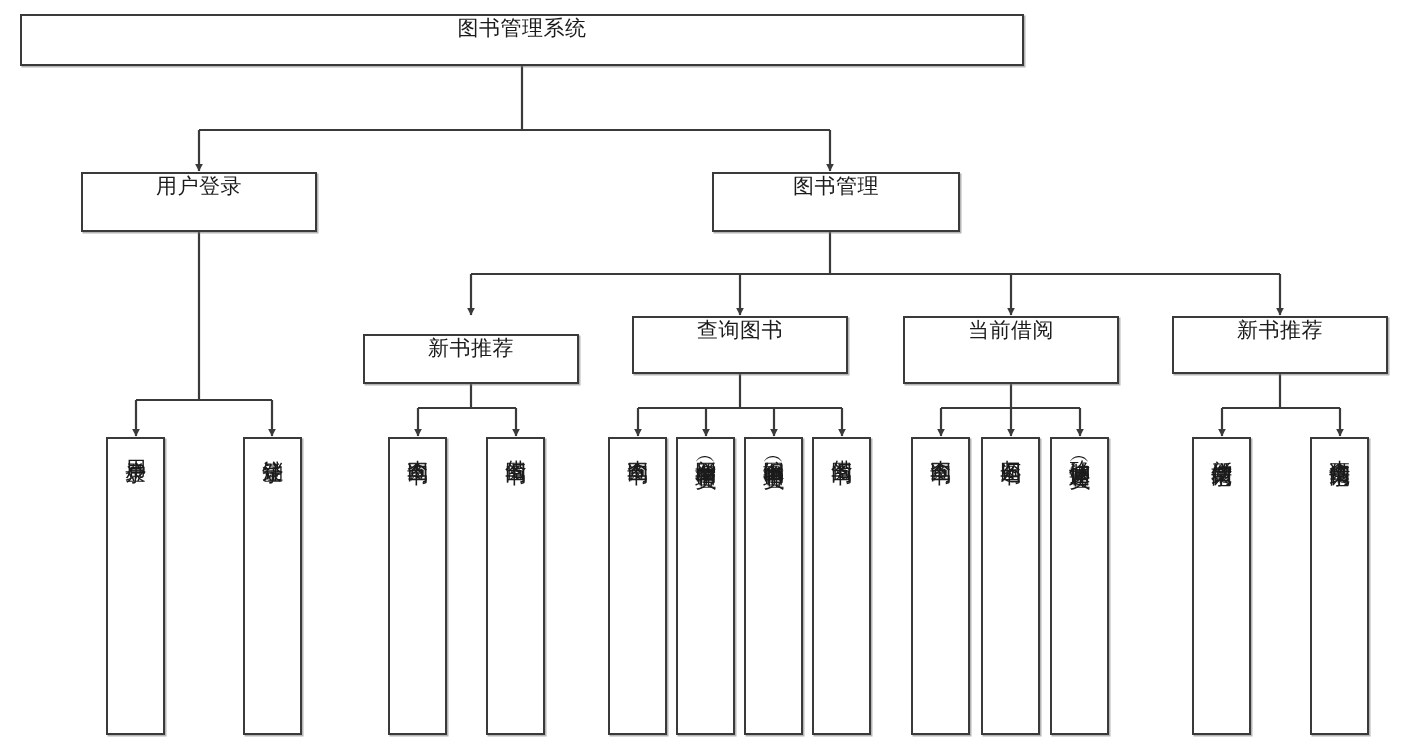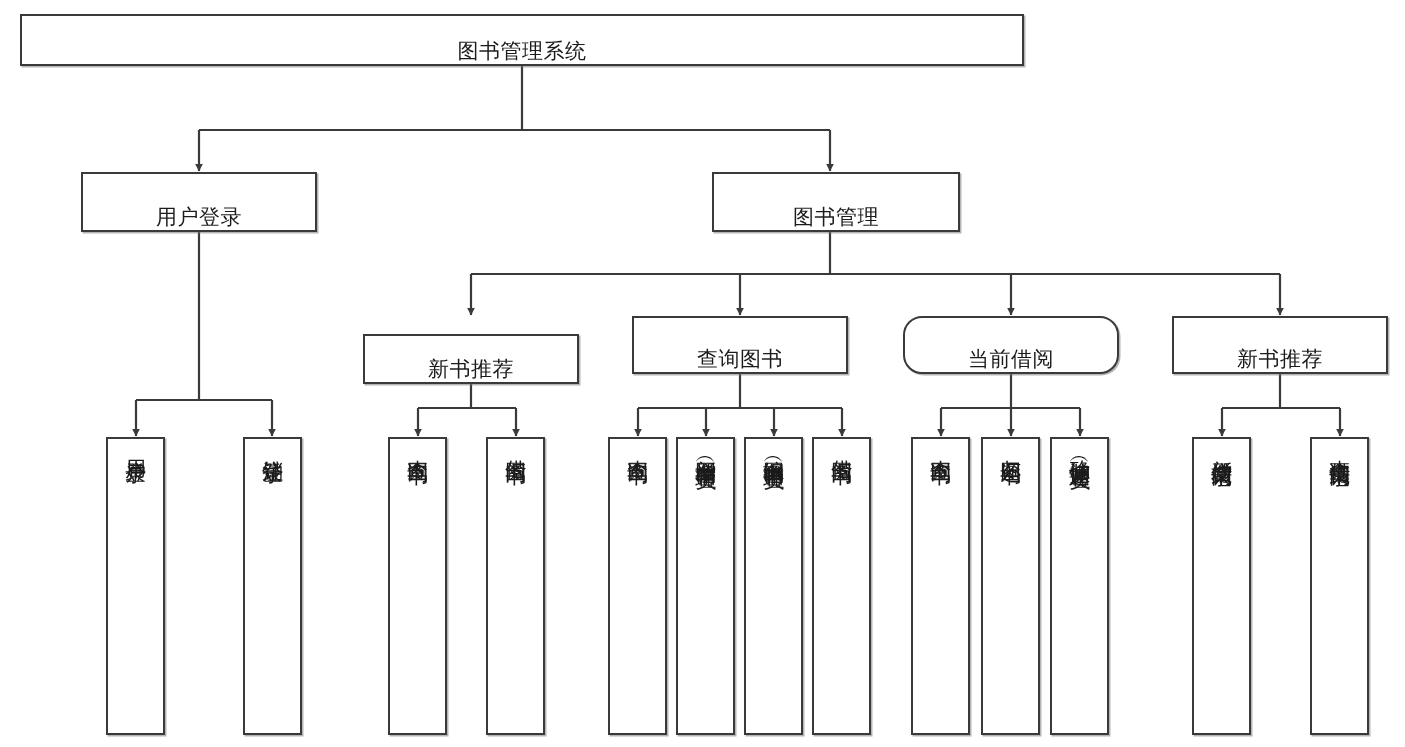--- a/index.html
+++ b/index.html
@@ -23,21 +23,21 @@
     height: 747px;
     pointer-events: none;
   }
   .node {
     position: absolute;
     box-sizing: border-box;
     border: 2px solid #3a3a3a;
     background: #ffffff;
     color: #1b1b1b;
     display: flex;
-    align-items: flex-end;
+    align-items: flex-start;
     justify-content: center;
     box-shadow: 1.5px 1.5px 0 rgba(120,120,120,0.55);
   }
   .node .label {
     font-size: 21px;
     line-height: 1.18;
     letter-spacing: 0.5px;
     white-space: nowrap;
     color: #1b1b1b;
   }
@@ -125,21 +125,21 @@
       </div>
       <div class="node horiz" style="left: 712px; top: 172px; width: 248px; height: 60px;">
         <span class="label">图书管理</span>
       </div>
       <div class="node horiz" style="left: 363px; top: 334px; width: 216px; height: 50px;">
         <span class="label">新书推荐</span>
       </div>
       <div class="node horiz" style="left: 632px; top: 316px; width: 216px; height: 58px;">
         <span class="label">查询图书</span>
       </div>
-      <div class="node horiz" style="left: 903px; top: 316px; width: 216px; height: 58px; border-radius: 19px;">
+      <div class="node horiz" style="left: 903px; top: 316px; width: 216px; height: 68px;">
         <span class="label">当前借阅</span>
       </div>
       <div class="node horiz" style="left: 1172px; top: 316px; width: 216px; height: 58px;">
         <span class="label">新书推荐</span>
       </div>
       <div class="node vert" style="left: 106px; top: 437px; width: 59px; height: 298px;">
         <span class="label">用户登录</span>
       </div>
       <div class="node vert" style="left: 243px; top: 437px; width: 59px; height: 298px;">
         <span class="label">注销登录</span>

